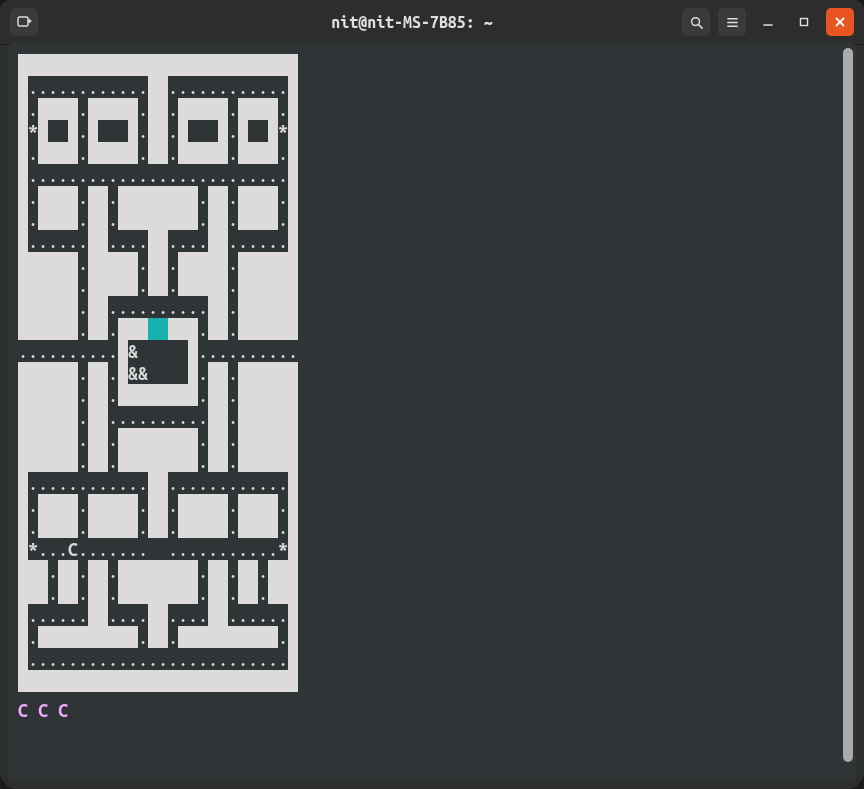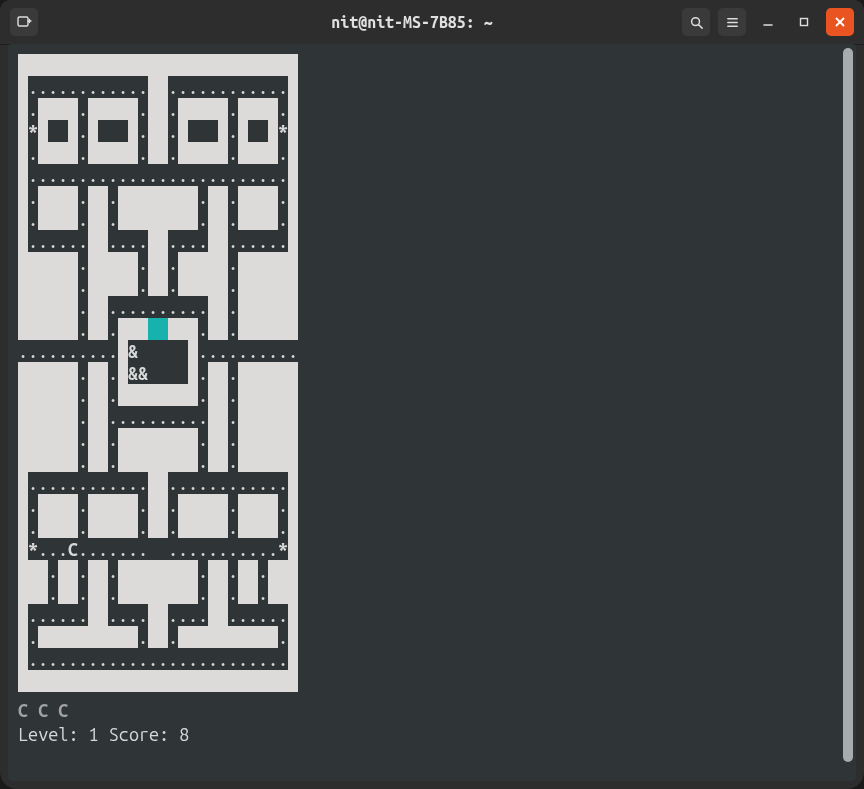--- a/index.html
+++ b/index.html
@@ -22,21 +22,21 @@
   .W{background:#dddbda;}        
   .F{background:#2f3536;}        
   .d{color:#cfcfcf;}             
   .P{color:#5db8f6;font-weight:bold;}  
   .C{color:#e9c642;font-weight:bold;}  
   .Gy{color:#e9c642;font-weight:bold;} 
   .Gm{color:#b268c9;font-weight:bold;} 
   .Gr{color:#cc3a2d;font-weight:bold;} 
   .door{background:#17b2ae;}           
   .status{margin-top:6px;font-size:18px;line-height:24px;color:#d8d8d8;font-family:"Ubuntu Mono",monospace;}
-  .status .lives span{color:#a3a3a3;font-weight:bold;margin-top:8px;}
+  .status .lives span{color:#f0abfc;font-weight:bold;margin-top:8px;}
 </style>
 </head>
 <body>
 
 <div class="window">
   <div class="titlebar">
     <div class="left">
       <div class="tb-btn">
         <svg width="16" height="16" viewBox="0 0 16 16">
           <rect x="2" y="3" width="10" height="9" rx="1.5" fill="none" stroke="#ddd" stroke-width="1.4"></rect>
@@ -109,17 +109,16 @@
           <div class="row"><span class="W"> </span><span class="F P">*</span><span class="F d">.</span><span class="F d">.</span><span class="F d">.</span><span class="F C">C</span><span class="F d">.</span><span class="F d">.</span><span class="F d">.</span><span class="F d">.</span><span class="F d">.</span><span class="F d">.</span><span class="F d">.</span><span class="F"> </span><span class="F"> </span><span class="F d">.</span><span class="F d">.</span><span class="F d">.</span><span class="F d">.</span><span class="F d">.</span><span class="F d">.</span><span class="F d">.</span><span class="F d">.</span><span class="F d">.</span><span class="F d">.</span><span class="F d">.</span><span class="F P">*</span><span class="W"> </span></div>
           <div class="row"><span class="W"> </span><span class="W"> </span><span class="W"> </span><span class="F d">.</span><span class="W"> </span><span class="W"> </span><span class="F d">.</span><span class="W"> </span><span class="W"> </span><span class="F d">.</span><span class="W"> </span><span class="W"> </span><span class="W"> </span><span class="W"> </span><span class="W"> </span><span class="W"> </span><span class="W"> </span><span class="W"> </span><span class="F d">.</span><span class="W"> </span><span class="W"> </span><span class="F d">.</span><span class="W"> </span><span class="W"> </span><span class="F d">.</span><span class="W"> </span><span class="W"> </span><span class="W"> </span></div>
           <div class="row"><span class="W"> </span><span class="W"> </span><span class="W"> </span><span class="F d">.</span><span class="W"> </span><span class="W"> </span><span class="F d">.</span><span class="W"> </span><span class="W"> </span><span class="F d">.</span><span class="W"> </span><span class="W"> </span><span class="W"> </span><span class="W"> </span><span class="W"> </span><span class="W"> </span><span class="W"> </span><span class="W"> </span><span class="F d">.</span><span class="W"> </span><span class="W"> </span><span class="F d">.</span><span class="W"> </span><span class="W"> </span><span class="F d">.</span><span class="W"> </span><span class="W"> </span><span class="W"> </span></div>
           <div class="row"><span class="W"> </span><span class="F d">.</span><span class="F d">.</span><span class="F d">.</span><span class="F d">.</span><span class="F d">.</span><span class="F d">.</span><span class="W"> </span><span class="W"> </span><span class="F d">.</span><span class="F d">.</span><span class="F d">.</span><span class="F d">.</span><span class="W"> </span><span class="W"> </span><span class="F d">.</span><span class="F d">.</span><span class="F d">.</span><span class="F d">.</span><span class="W"> </span><span class="W"> </span><span class="F d">.</span><span class="F d">.</span><span class="F d">.</span><span class="F d">.</span><span class="F d">.</span><span class="F d">.</span><span class="W"> </span></div>
           <div class="row"><span class="W"> </span><span class="F d">.</span><span class="W"> </span><span class="W"> </span><span class="W"> </span><span class="W"> </span><span class="W"> </span><span class="W"> </span><span class="W"> </span><span class="W"> </span><span class="W"> </span><span class="W"> </span><span class="F d">.</span><span class="W"> </span><span class="W"> </span><span class="F d">.</span><span class="W"> </span><span class="W"> </span><span class="W"> </span><span class="W"> </span><span class="W"> </span><span class="W"> </span><span class="W"> </span><span class="W"> </span><span class="W"> </span><span class="W"> </span><span class="F d">.</span><span class="W"> </span></div>
           <div class="row"><span class="W"> </span><span class="F d">.</span><span class="F d">.</span><span class="F d">.</span><span class="F d">.</span><span class="F d">.</span><span class="F d">.</span><span class="F d">.</span><span class="F d">.</span><span class="F d">.</span><span class="F d">.</span><span class="F d">.</span><span class="F d">.</span><span class="F d">.</span><span class="F d">.</span><span class="F d">.</span><span class="F d">.</span><span class="F d">.</span><span class="F d">.</span><span class="F d">.</span><span class="F d">.</span><span class="F d">.</span><span class="F d">.</span><span class="F d">.</span><span class="F d">.</span><span class="F d">.</span><span class="F d">.</span><span class="W"> </span></div>
           <div class="row"><span class="W"> </span><span class="W"> </span><span class="W"> </span><span class="W"> </span><span class="W"> </span><span class="W"> </span><span class="W"> </span><span class="W"> </span><span class="W"> </span><span class="W"> </span><span class="W"> </span><span class="W"> </span><span class="W"> </span><span class="W"> </span><span class="W"> </span><span class="W"> </span><span class="W"> </span><span class="W"> </span><span class="W"> </span><span class="W"> </span><span class="W"> </span><span class="W"> </span><span class="W"> </span><span class="W"> </span><span class="W"> </span><span class="W"> </span><span class="W"> </span><span class="W"> </span></div>
         </div>
       <div class="status">
         <div class="lives"><span> C C C</span></div>
-        <div>  Level: 1    Score: 8</div>
       </div>
     </div>
   </div>
 </div>
 
 </body></html>

